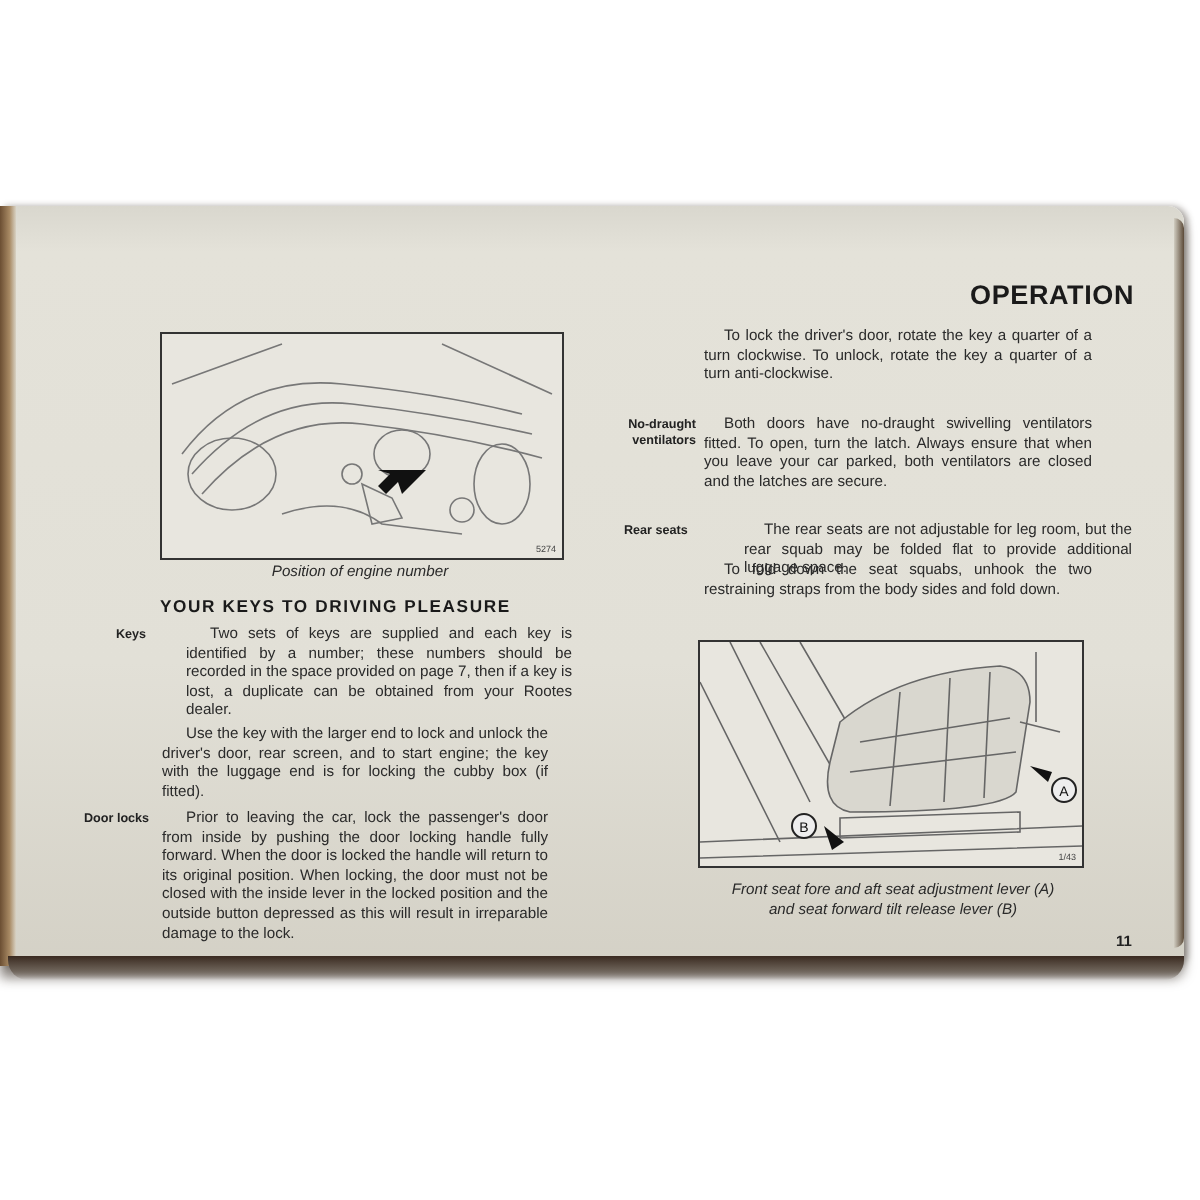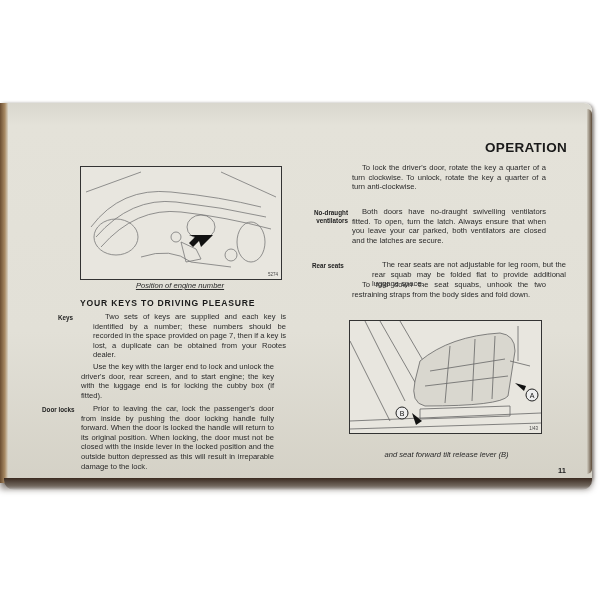--- a/index.html
+++ b/index.html
@@ -61,21 +61,21 @@
       <path d="M60 90 Q90 80 110 95 L150 100"></path>
       <path d="M5 25 L60 5 M140 5 L195 30"></path>
       <circle cx="95" cy="70" r="5"></circle>
       <circle cx="150" cy="88" r="6"></circle>
       <path d="M100 75 L115 82 L120 92 L105 95 Z"></path>
     </g>
     <path d="M132 68 L120 80 L118 74 L112 80 L108 76 L114 70 L108 68 Z" fill="#111"></path>
   </svg>
   <span class="code-tag" style="right:3px; bottom:2px;">5274</span>
 </div>
-<div class="caption" style="left:80px; top:281px; width:200px;text-decoration:underline;">Position of engine number</div>
+<div class="caption" style="left:80px; top:281px; width:200px;">Position of engine number</div>
 
 <div class="heading" style="left:80px; top:298px;">YOUR KEYS TO DRIVING PLEASURE</div>
 
 <div class="label" style="left:58px; top:314px;">Keys</div>
 <div class="txt" style="left:81px; top:312px; width:193px; text-indent:12px;margin-left:12px;">Two sets of keys are supplied and each key is identified by a number; these numbers should be recorded in the space provided on page 7, then if a key is lost, a duplicate can be obtained from your Rootes dealer.</div>
 <div class="txt" style="left:81px; top:362px; width:193px; text-indent:12px;">Use the key with the larger end to lock and unlock the driver's door, rear screen, and to start engine; the key with the luggage end is for locking the cubby box (if fitted).</div>
 
 <div class="label" style="left:42px; top:406px;">Door locks</div>
 <div class="txt" style="left:81px; top:404px; width:193px; text-indent:12px;">Prior to leaving the car, lock the passenger's door from inside by pushing the door locking handle fully forward. When the door is locked the handle will return to its original position. When locking, the door must not be closed with the inside lever in the locked position and the outside button depressed as this will result in irreparable damage to the lock.</div>
 
@@ -107,17 +107,17 @@
     <circle cx="182" cy="74" r="6" fill="#eee" stroke="#222" stroke-width="1"></circle>
     <text x="182" y="77" font-size="7" text-anchor="middle" fill="#111" font-family="Liberation Sans, sans-serif">A</text>
     <path d="M62 92 L72 100 L66 104 Z" fill="#111"></path>
     <circle cx="52" cy="92" r="6" fill="#eee" stroke="#222" stroke-width="1"></circle>
     <text x="52" y="95" font-size="7" text-anchor="middle" fill="#111" font-family="Liberation Sans, sans-serif">B</text>
   </svg>
   <span class="code-tag" style="right:3px; bottom:2px;">1/43</span>
 </div>
 
 <div class="caption" style="left:349px; top:440px; width:195px;">
-  <br>
+  <span>Front seat fore and aft seat adjustment lever (A)</span><br>
   <span>and seat forward tilt release lever (B)</span>
 </div>
 
 <div class="page-num" style="left:558px; top:466px;">11</div>
 
 </body></html>

